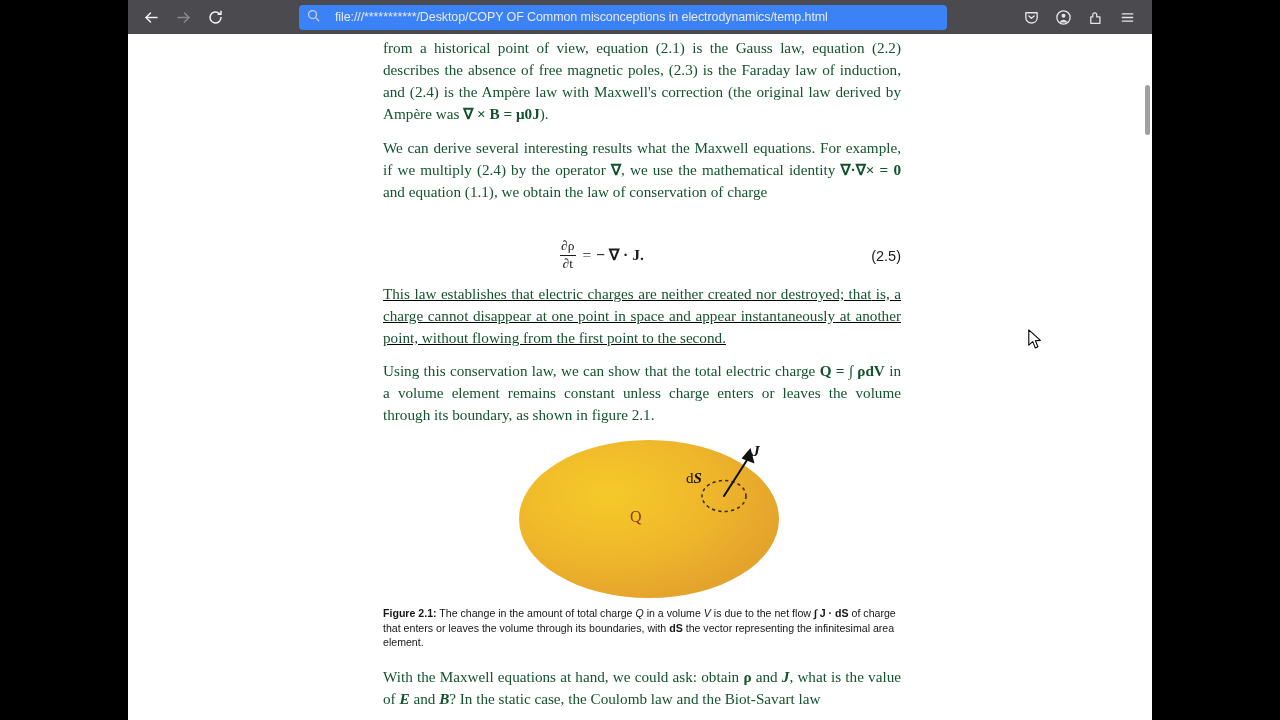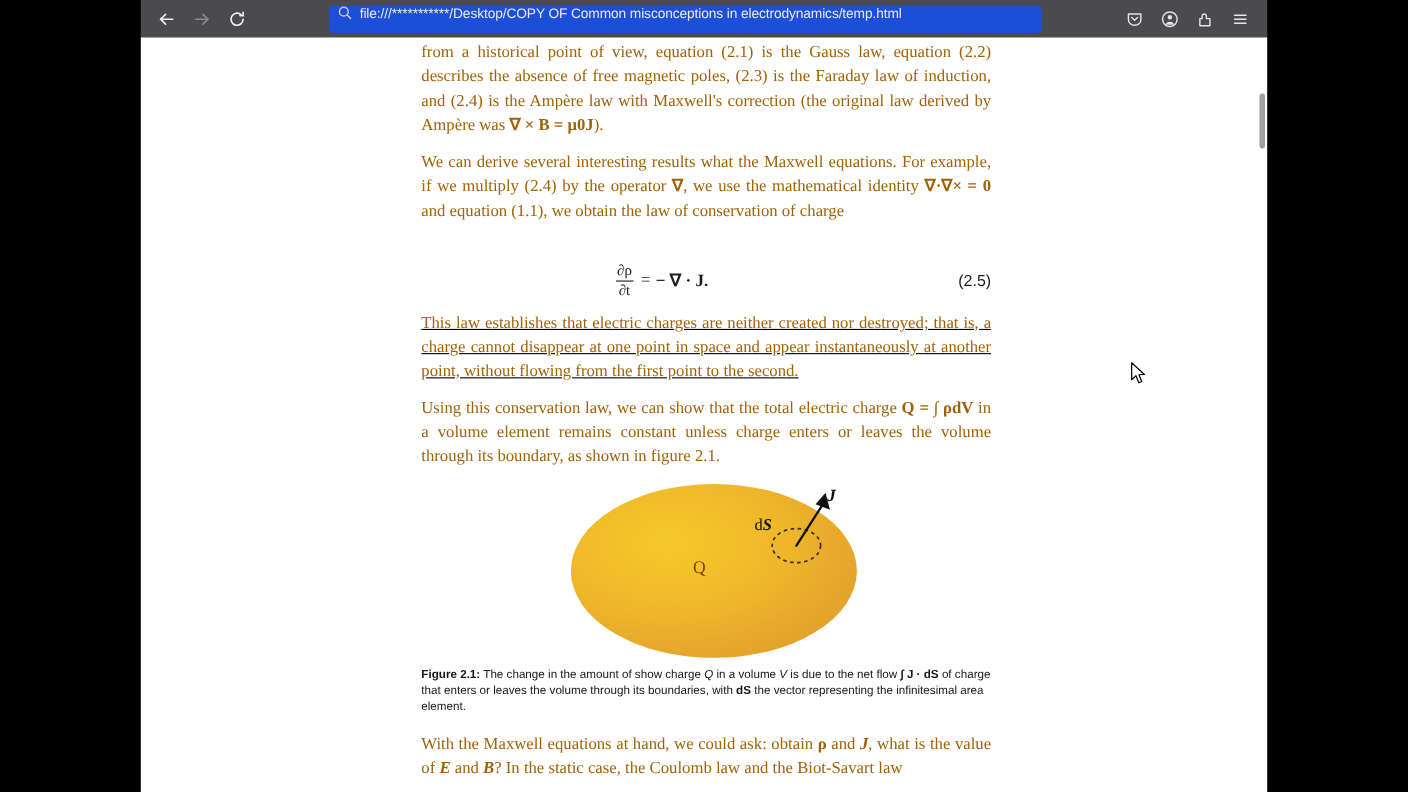--- a/index.html
+++ b/index.html
@@ -43,26 +43,26 @@
 
   #urlbar-wrap {
     flex: 1;
     display: flex;
     justify-content: center;
     align-items: center;
     height: 34px;
   }
   #urlbar {
     width: 648px; height: 25px;
-    background: #1d4ed8;
+    background: #3b82f6;
     border-radius: 4px;
     display: flex;
-    align-items: flex-start;
+    align-items: center;
     padding: 0 8px;
-    gap: 7px;
+    gap: 15px;
   }
   #urlbar .url-text {
     color: #e8e8ea;
     font-size: 12.5px;
     font-family: "Liberation Sans", sans-serif;
     white-space: nowrap;
     overflow: hidden;
     text-overflow: clip;
     letter-spacing: -0.1px;
   }
@@ -98,21 +98,21 @@
     position: absolute;
     left: 255px;
     width: 518px;
   }
 
   p.body {
     margin: 0 0 0 0;
     font-family: "Liberation Serif", serif;
     font-size: 15.2px;
     line-height: 22px;
-    color: #a16207;
+    color: #14532d;
     text-align: justify;
     text-justify: inter-word;
     hyphens: none;
   }
 
   .vec { font-weight: bold; font-style: italic; }
   .nabla { font-weight: bold; }
 
   
   .eqblock {
@@ -373,21 +373,21 @@
             <line x1="341" y1="64" x2="366" y2="25" stroke="#111111" stroke-width="2.1" stroke-linecap="round"></line>
             <polygon points="367.5,16 371.5,31.5 358.5,26.5" fill="#111111"></polygon>
           </svg>
           <div id="q-label">Q</div>
           <div id="ds-label"><span>d</span><span class="sbold">S</span></div>
           <div id="j-label">J</div>
         </div>
       </div>
 
       <div id="caption" style="top:572px;">
-        <b>Figure 2.1:</b><span> The change in the amount of show charge </span><i>Q</i><span> in a volume </span><i>V</i><span> is due to the net flow </span><b>∫ J · dS</b><span> of charge that enters or leaves the volume through its boundaries, with </span><b>dS</b><span> the vector representing the infinitesimal area element.</span>
+        <b>Figure 2.1:</b><span> The change in the amount of total charge </span><i>Q</i><span> in a volume </span><i>V</i><span> is due to the net flow </span><b>∫ J · dS</b><span> of charge that enters or leaves the volume through its boundaries, with </span><b>dS</b><span> the vector representing the infinitesimal area element.</span>
       </div>
 
       <div class="col" style="top:632px;">
         <p class="body">
           <span>With the Maxwell equations at hand, we could ask: obtain </span><span class="nabla">ρ</span><span> and </span><span class="vec">J</span><span>, what is the</span>
           <span>value of </span><span class="vec">E</span><span> and </span><span class="vec">B</span><span>? In the static case, the Coulomb law and the Biot-Savart law</span>
         </p>
       </div>
 
     </div>

